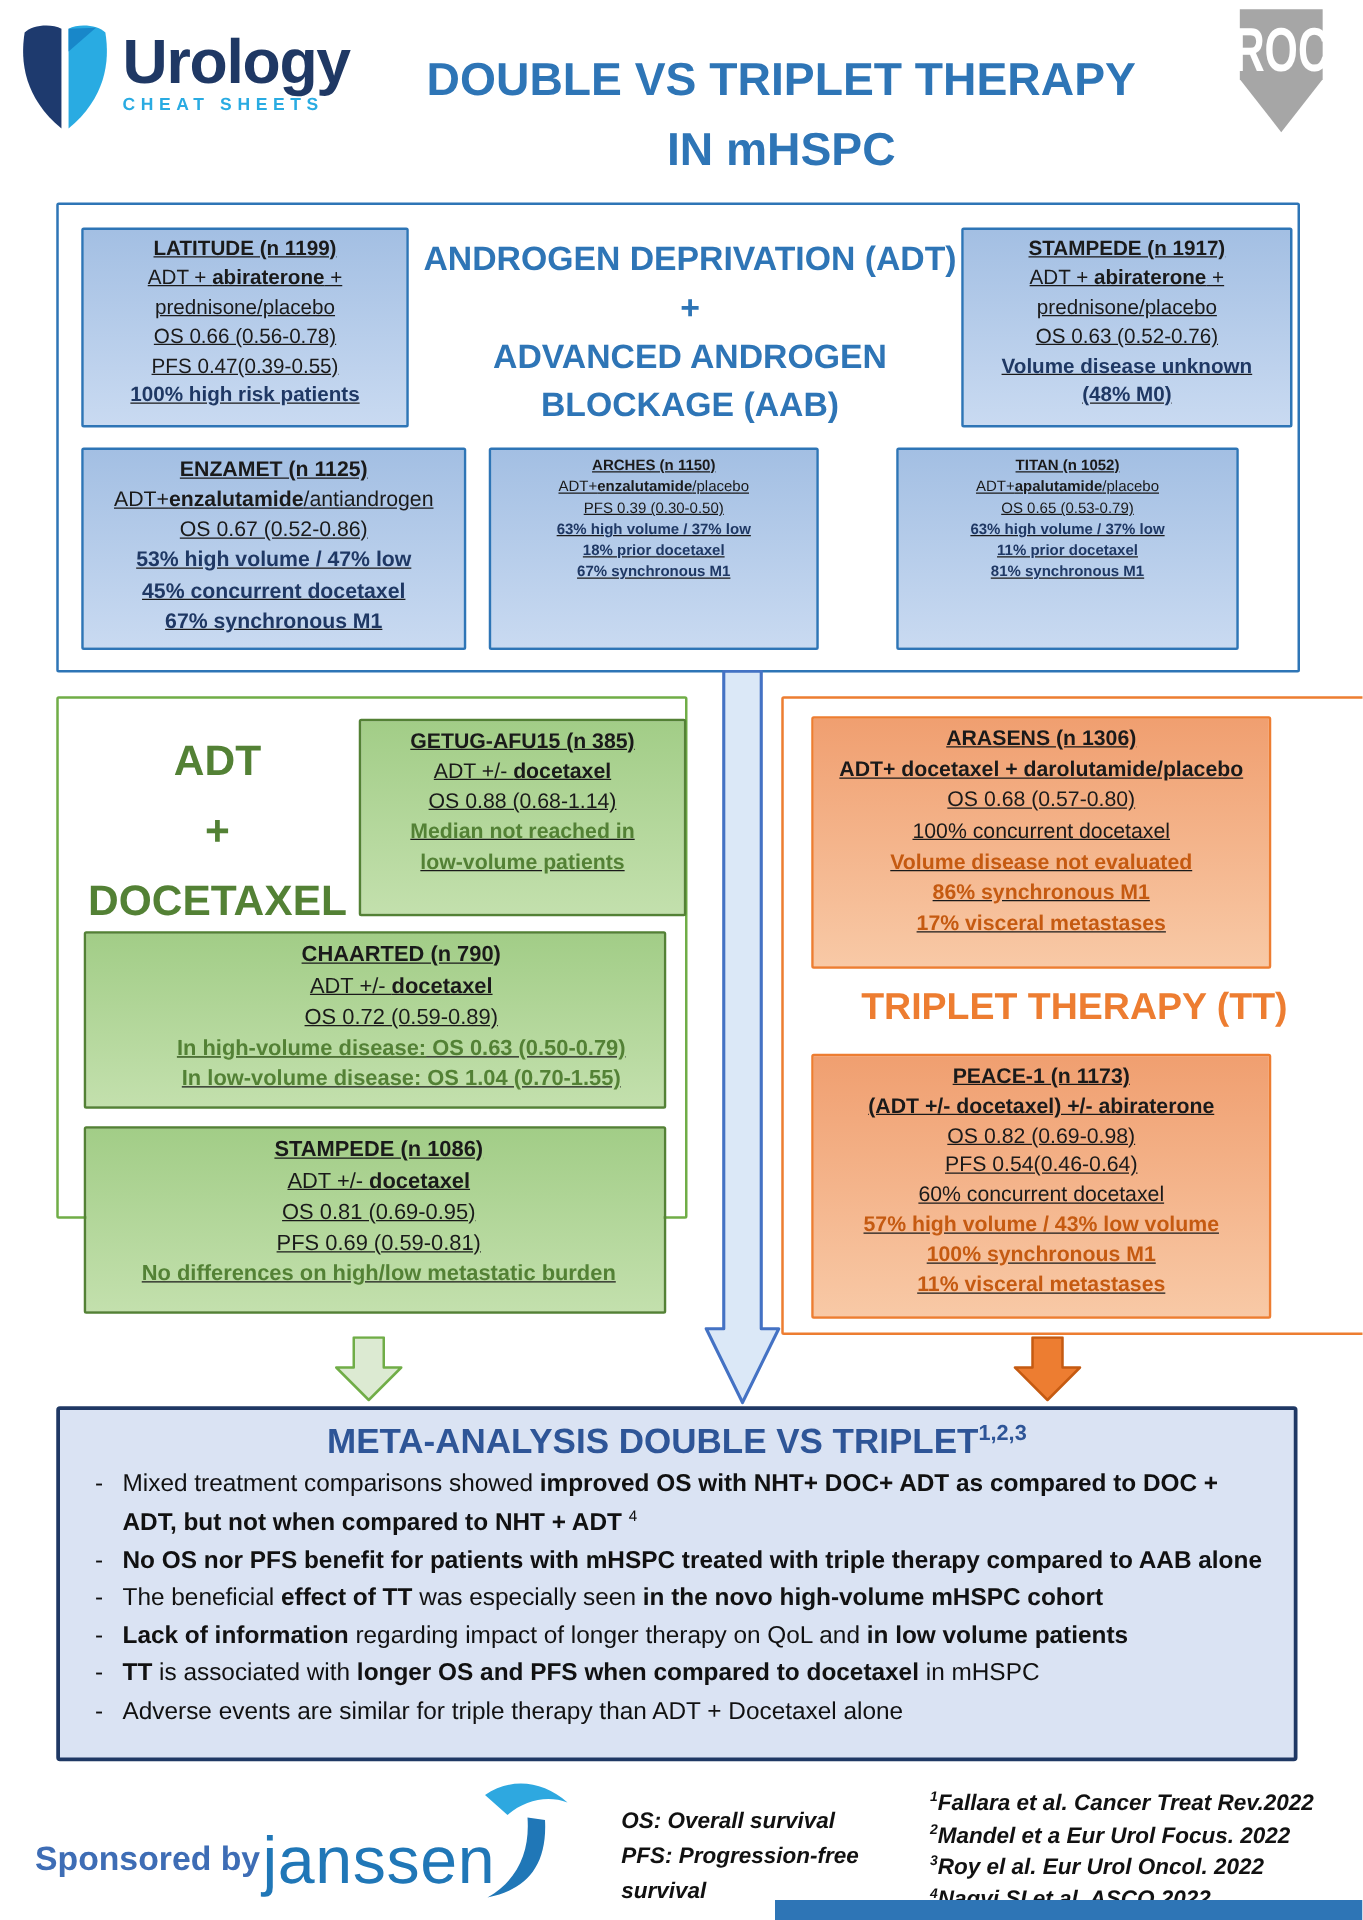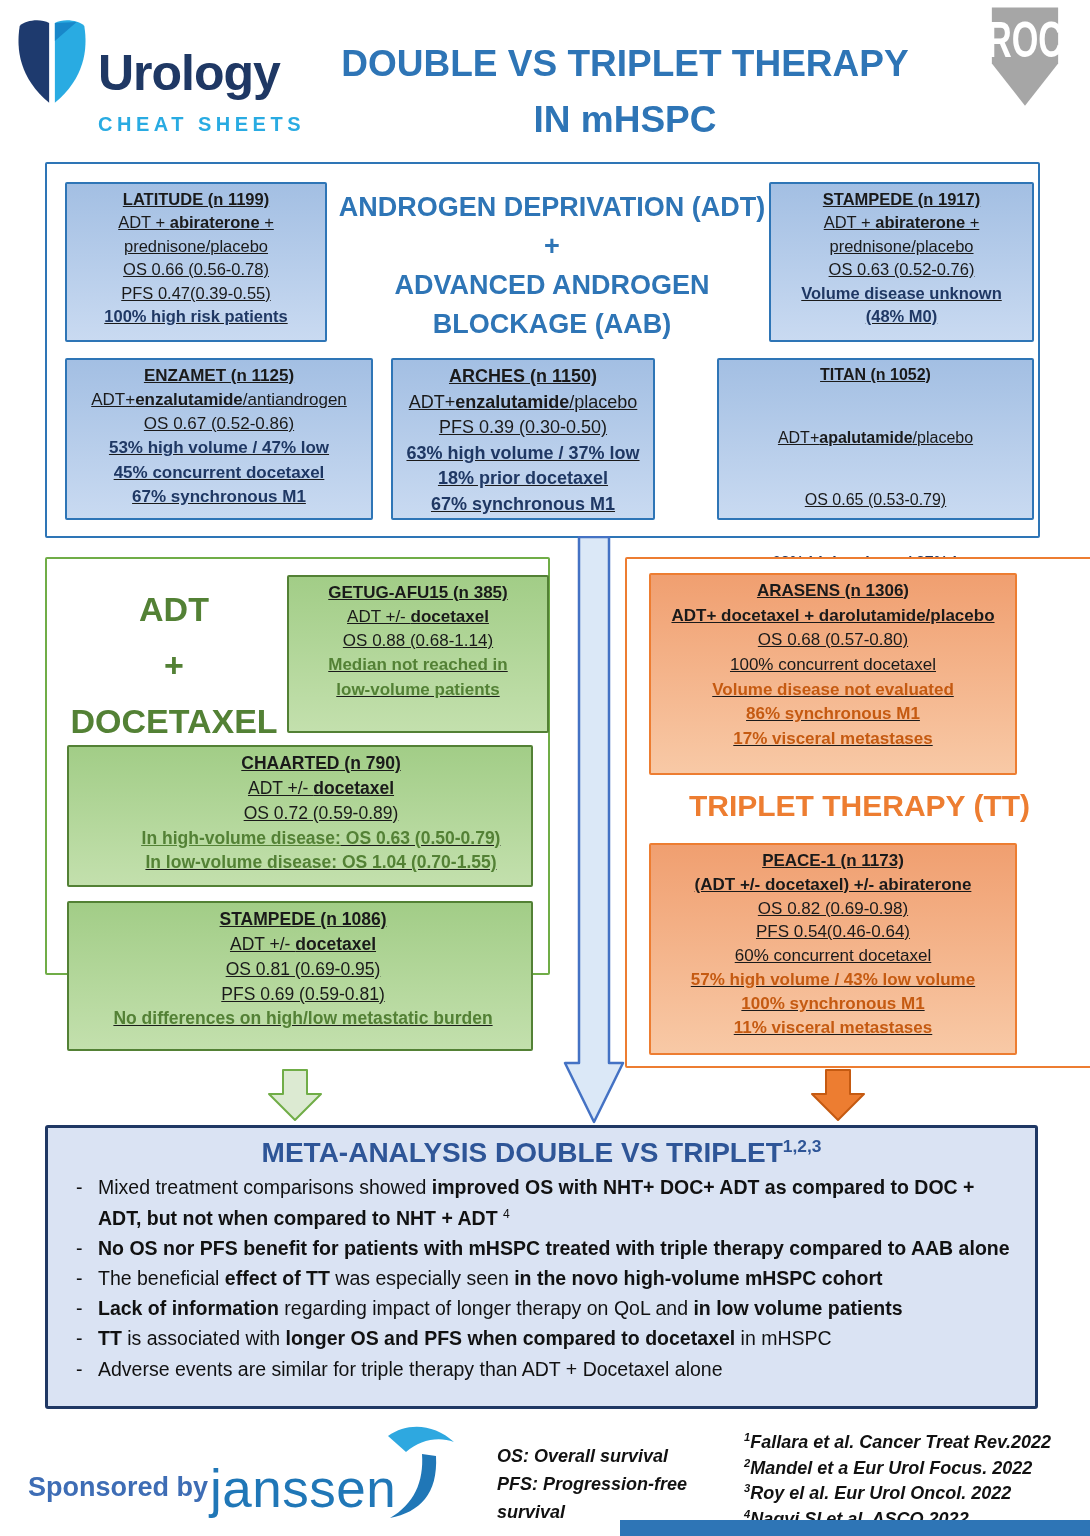--- a/index.html
+++ b/index.html
@@ -5,44 +5,44 @@
   html,body{margin:0;padding:0;background:#fff;}
   body{width:1090px;height:1536px;position:relative;font-family:"Liberation Sans",sans-serif;overflow:hidden;}
   .b{font-weight:700;}
   .u{text-decoration:underline;}
   sup{font-size:0.62em;}
 
   
   .brand{position:absolute;left:14px;top:16px;display:flex;}
   .brand svg{width:76px;height:92px;}
   .brand-text{margin-left:8px;}
-  .brand-name{font-size:50px;font-weight:700;color:var(--navy);letter-spacing:-1px;line-height:1;margin-top:32px;}
-  .brand-sub{font-size:20px;font-weight:700;color:var(--cyan);letter-spacing:4.5px;margin-top:15px;}
+  .brand-name{font-size:50px;font-weight:700;color:var(--navy);letter-spacing:-1px;line-height:1;margin-top:8px;}
+  .brand-sub{font-size:14px;font-weight:700;color:var(--cyan);letter-spacing:4.5px;margin-top:1px;}
   .main-title{position:absolute;left:320px;top:36px;width:610px;text-align:center;color:var(--blue);font-weight:700;font-size:37px;line-height:1.52;}
   .roc{position:absolute;left:985px;top:4px;width:80px;height:102px;}
 
   
   .panel{position:absolute;background:#fff;border-radius:2px;box-sizing:border-box;}
   .tbox{position:absolute;display:flex;flex-direction:column;justify-content:flex-start;text-align:center;border-radius:2px;color:#1a1a1a;box-sizing:border-box;padding:4px 6px;text-decoration:underline;}
   .tbox .box-title{font-weight:700;}
   .tbox.blue{background:linear-gradient(180deg,#a3bfe3 0%,#c9daf1 100%);border:2px solid var(--blue);}
   .tbox.blue .hl{color:var(--navy);font-weight:700;}
   .tbox.green{background:linear-gradient(180deg,#a2cd87 0%,#c3e0ad 100%);border:2px solid var(--greenDark);}
   .tbox.green .hl{color:var(--greenDark);font-weight:700;}
   .tbox.orange{background:linear-gradient(180deg,#f09f70 0%,#f8c9a6 100%);border:2px solid var(--orange);}
   .tbox.orange .hl{color:var(--orangeDark);font-weight:700;}
 
   
   .sec-blue{left:45px;top:162px;width:995px;height:376px;border:2.5px solid var(--blue);}
   .heading-blue{position:absolute;left:285px;top:24px;width:440px;text-align:center;color:var(--blue);font-weight:700;font-size:27px;line-height:1.45;}
   #box-latitude{left:18px;top:18px;width:262px;height:160px;font-size:16.5px;line-height:1.42;}
   #box-stampede1{left:722px;top:18px;width:265px;height:160px;font-size:16.5px;line-height:1.42;}
   #box-enzamet{left:18px;top:194px;width:308px;height:162px;font-size:17px;line-height:1.42;}
-  #box-arches{left:344px;top:194px;width:264px;height:162px;font-size:18px;line-height:1.42;}
-  #box-titan{left:670px;top:194px;width:317px;height:162px;font-size:16px;line-height:1.42;gap:40px;}
+  #box-arches{left:344px;top:194px;width:264px;height:162px;font-size:12px;line-height:1.42;}
+  #box-titan{left:670px;top:194px;width:274px;height:162px;font-size:12px;line-height:1.42;}
 
   
   .sec-green{left:45px;top:557px;width:505px;height:418px;border:2.5px solid var(--green);}
   .adt-doc-title{position:absolute;left:14px;top:22px;width:226px;text-align:center;color:var(--greenDark);font-weight:700;font-size:34px;line-height:1.65;}
   #box-getug{left:240px;top:16px;width:262px;height:158px;font-size:17px;line-height:1.42;}
   #box-chaarted{left:20px;top:186px;width:466px;height:142px;font-size:17.5px;line-height:1.42;padding-left:48px;}
   #box-stampede2{left:20px;top:342px;width:466px;height:150px;font-size:17.5px;line-height:1.42;padding-left:12px;}
 
   
   .sec-orange{left:625px;top:557px;width:469px;height:511px;border:2.5px solid var(--orange);}

